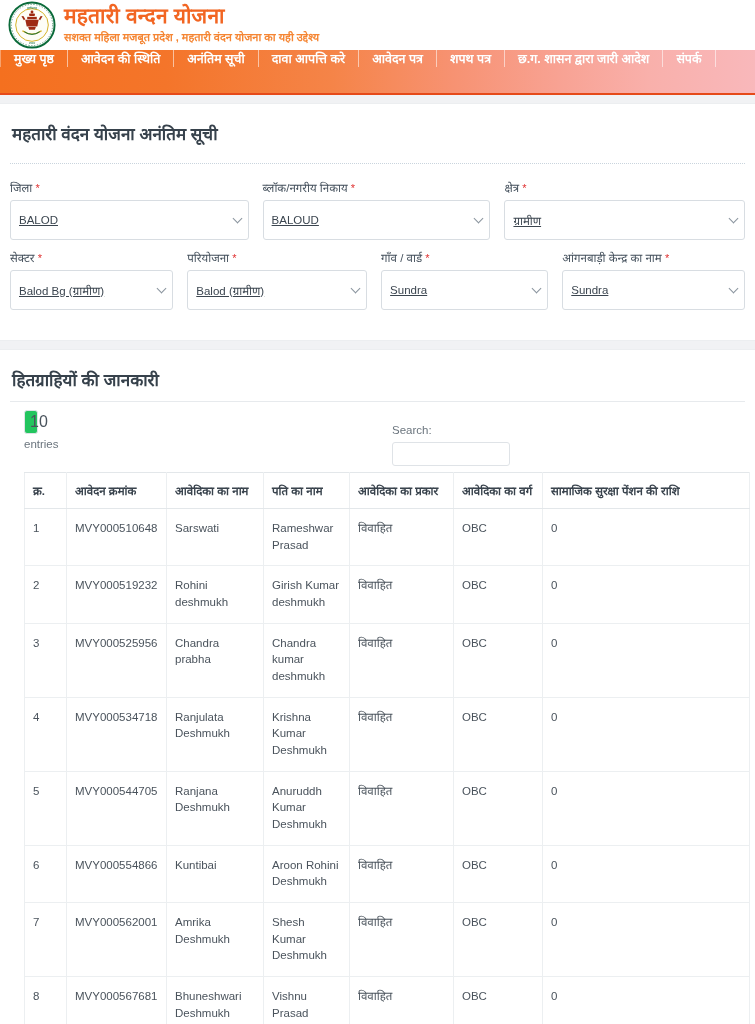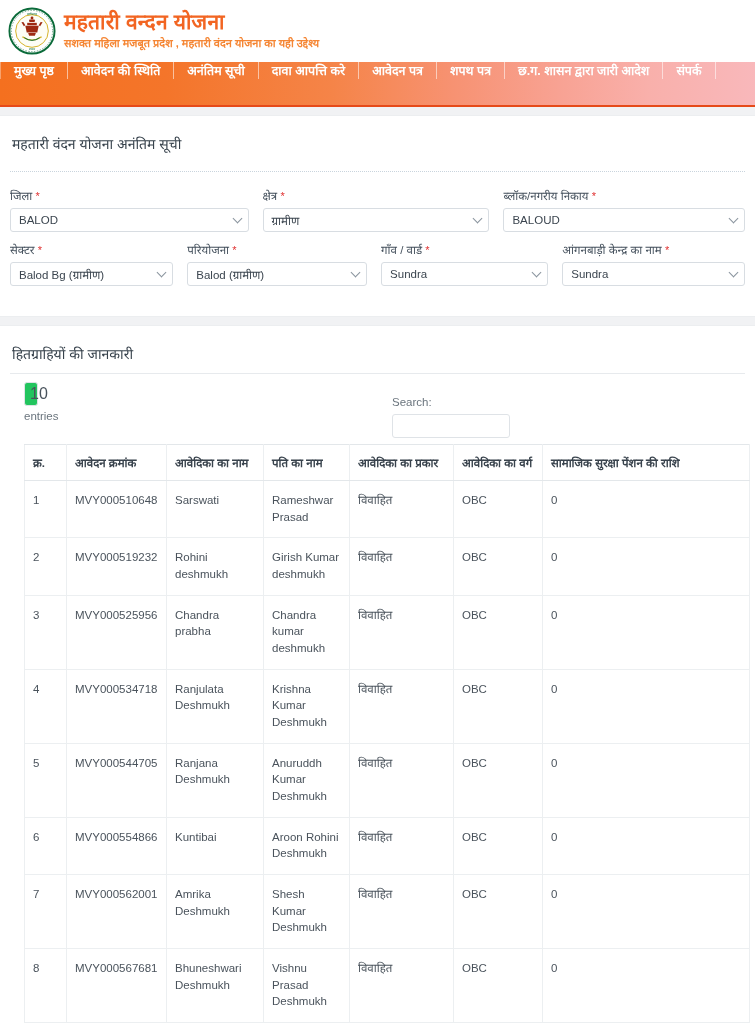--- a/index.html
+++ b/index.html
@@ -9,21 +9,21 @@
     width: 755px;
     background: #f1f2f4;
     font-family: "Liberation Sans", "DejaVu Sans", sans-serif;
     -webkit-font-smoothing: antialiased;
   }
   body { width: 755px; overflow-x: hidden; }
 
   
   .brand-bar {
     background: #ffffff;
-    height: 62px;
+    height: 50px;
     display: flex;
     align-items: center;
     padding: 0 0 0 8px;
   }
   .emblem {
     width: 48px; height: 48px;
     flex: 0 0 48px;
     position: relative;
     margin-right: 8px;
   }
@@ -72,22 +72,22 @@
   .card {
     background: #ffffff;
     margin: 0 0 8px 0;
     padding: 18px 10px 14px 10px;
     border: 1px solid #eceef0;
     border-left: none; border-right: none;
   }
   .card.first { margin-top: 8px; padding-bottom: 20px; }
 
   .card-title {
-    font-size: 14px;
-    font-weight: normal;
+    font-size: 17px;
+    font-weight: bold;
     color: #37424c;
     padding: 0 2px 0 2px;
     margin: 0 0 18px 0;
   }
   .dotted-sep {
     border: none;
     border-top: 1px dotted #c9d4dd;
     margin: 0 0 16px 0;
   }
   .solid-sep {
@@ -102,32 +102,33 @@
   .fld:last-child { padding-right: 0; }
   .fld-label {
     font-size: 11.5px;
     color: #44505c;
     margin-bottom: 5px;
     white-space: nowrap;
   }
   .req { color: #e03131; font-size: 11px; }
   .select-box {
     position: relative;
-    height: 24px;
+    height: 40px;
     border: 1px solid #d8dde2;
     border-radius: 3px;
     background: #ffffff;
     display: flex;
     align-items: center;
     padding: 0 22px 0 8px;
     font-size: 11.5px;
     color: #3b454f;
     cursor: pointer;
     overflow: hidden;
     white-space: nowrap;
+    text-decoration: underline;
   }
   .chev {
     position: absolute;
     right: 7px; top: 50%;
     width: 7px; height: 7px;
     margin-top: -5px;
     border-right: 1.4px solid #8a949e;
     border-bottom: 1.4px solid #8a949e;
     transform: rotate(45deg);
   }
@@ -264,37 +265,37 @@
       <div class="fld f1">
         <div class="fld-label">
           <span>जिला</span>
           <span class="req">*</span>
         </div>
         <div class="select-box">
           <span>BALOD</span>
           <span class="chev"></span>
         </div>
       </div>
+      <div class="fld f3">
+        <div class="fld-label">
+          <span>ब्लॉक/नगरीय निकाय</span>
+          <span class="req">*</span>
+        </div>
+        <div class="select-box">
+          <span>BALOUD</span>
+          <span class="chev"></span>
+        </div>
+      </div>
       <div class="fld f2">
         <div class="fld-label">
           <span>क्षेत्र</span>
           <span class="req">*</span>
         </div>
         <div class="select-box">
           <span>ग्रामीण</span>
-          <span class="chev"></span>
-        </div>
-      </div>
-      <div class="fld f3">
-        <div class="fld-label">
-          <span>ब्लॉक/नगरीय निकाय</span>
-          <span class="req">*</span>
-        </div>
-        <div class="select-box">
-          <span>BALOUD</span>
           <span class="chev"></span>
         </div>
       </div>
     </div>
 
     <div class="form-row r2">
       <div class="fld g2">
         <div class="fld-label">
           <span>सेक्टर</span>
           <span class="req">*</span>

